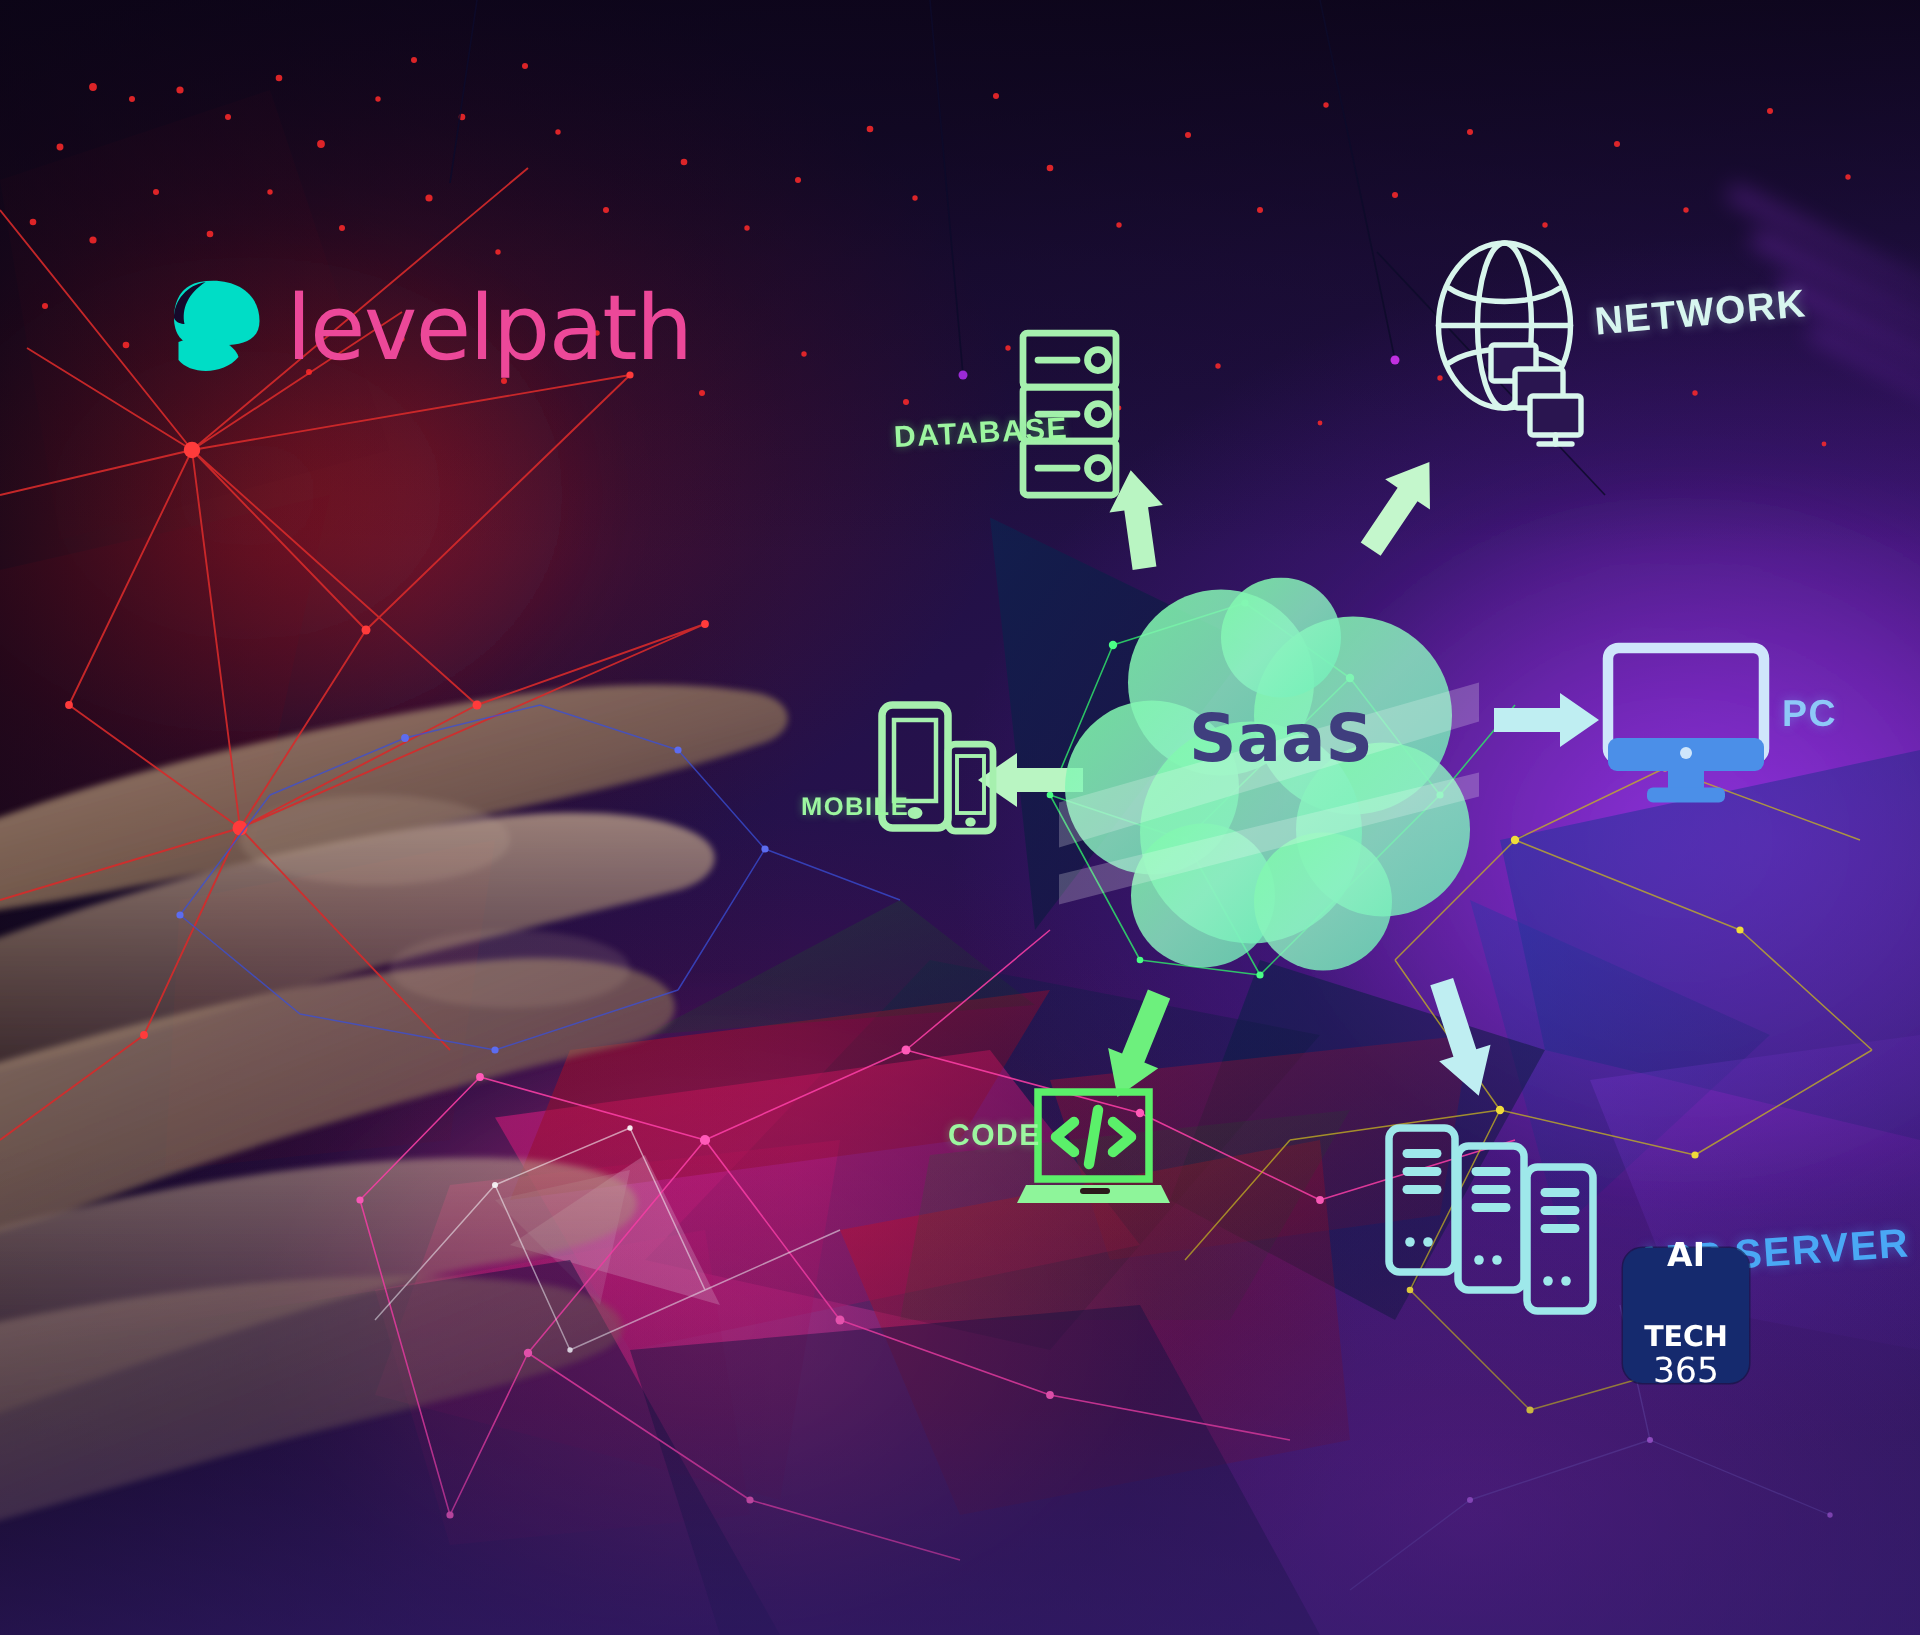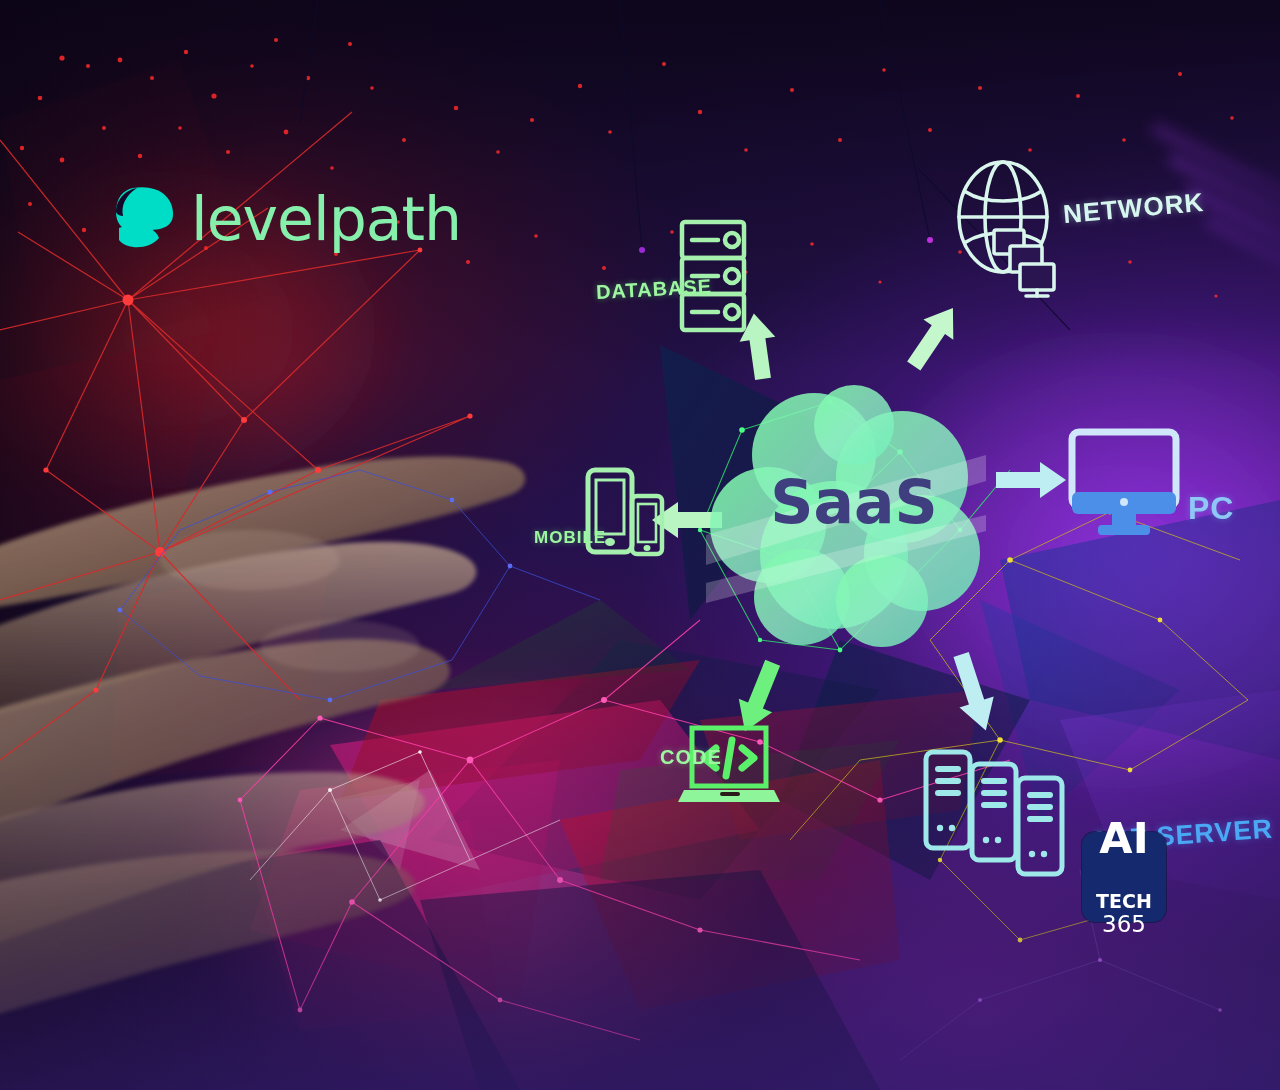--- a/index.html
+++ b/index.html
@@ -32,54 +32,54 @@
   .ray{position:absolute;transform-origin:left center;filter:blur(7px);opacity:.55;border-radius:40px;}
   .ray.v{background:linear-gradient(90deg,rgba(168,60,255,.95),rgba(150,50,240,.05));}
 
   
   svg.full{position:absolute;left:0;top:0;width:1280px;height:1090px;}
 
   
   #logo{position:absolute;left:115px;top:186px;display:flex;align-items:center;gap:14px;}
   #logo .mark{position:relative;width:62px;height:66px;}
   #logo .wordmark{
-    color:#86efac;font-size:60px;line-height:1;letter-spacing:-1px;font-weight:400;
+    color:#ec4899;font-size:60px;line-height:1;letter-spacing:-1px;font-weight:400;
     font-family:"DejaVu Sans",sans-serif;
   }
 
   
   .node-label{position:absolute;font-weight:700;letter-spacing:1px;white-space:nowrap;}
   .lbl-green{color:#9df6a0;text-shadow:0 0 6px rgba(100,240,120,.45);}
   .lbl-mint{color:#d7f6ef;text-shadow:0 0 7px rgba(190,245,240,.4);}
   .lbl-blue{color:#8ec8f7;text-shadow:0 0 7px rgba(120,190,250,.4);}
   .lbl-cyan{color:#4aa8f5;text-shadow:0 0 7px rgba(70,160,250,.45);}
 
   #label-database{left:596px;top:278px;font-size:20px;transform:rotate(-3deg);}
   #label-network{left:1063px;top:193px;font-size:26px;transform:rotate(-5deg);}
-  #label-pc{left:1188px;top:462px;font-size:32px;margin-top:28px;}
+  #label-pc{left:1188px;top:462px;font-size:25px;}
   #label-mobile{left:534px;top:528px;font-size:17px;}
-  #label-code{left:632px;top:746px;font-size:20px;margin-left:28px;}
+  #label-code{left:632px;top:746px;font-size:20px;}
   #label-appserver{left:1090px;top:820px;font-size:27px;transform:rotate(-4deg);}
 
   
   #cloud{position:absolute;left:706px;top:385px;width:280px;height:265px;}
   #cloud .txt{
     position:absolute;left:16px;right:0;top:82px;text-align:center;
-    font-family:"DejaVu Sans",sans-serif;font-weight:700;font-size:60px;color:#3f3e7e;
+    font-family:"DejaVu Sans",sans-serif;font-weight:700;font-size:44px;color:#3f3e7e;
     letter-spacing:0px;
   }
 
   
   #badge{
     position:absolute;left:1082px;top:832px;width:84px;height:90px;background:#152a6e;
     border-radius:13px;box-shadow:0 0 0 1px rgba(10,20,60,.6);
     display:flex;flex-direction:column;align-items:center;justify-content:center;
     font-family:"DejaVu Sans",sans-serif;color:#ffffff;
   }
-  #badge .ai{font-size:43px;font-weight:700;line-height:.95;letter-spacing:0px;}
+  #badge .ai{font-size:22px;font-weight:700;line-height:.95;letter-spacing:0px;}
   #badge .rule{width:60px;height:3px;background:#ffffff;margin:3px 0 2px;}
   #badge .tech{font-size:19px;font-weight:700;line-height:1.05;margin-top:28px;}
   #badge .n365{font-size:23px;font-weight:400;line-height:1.05;}
 </style>
 </head>
 <body>
 
 <div id="stage">
 
   <div class="layer bg-base"></div>

